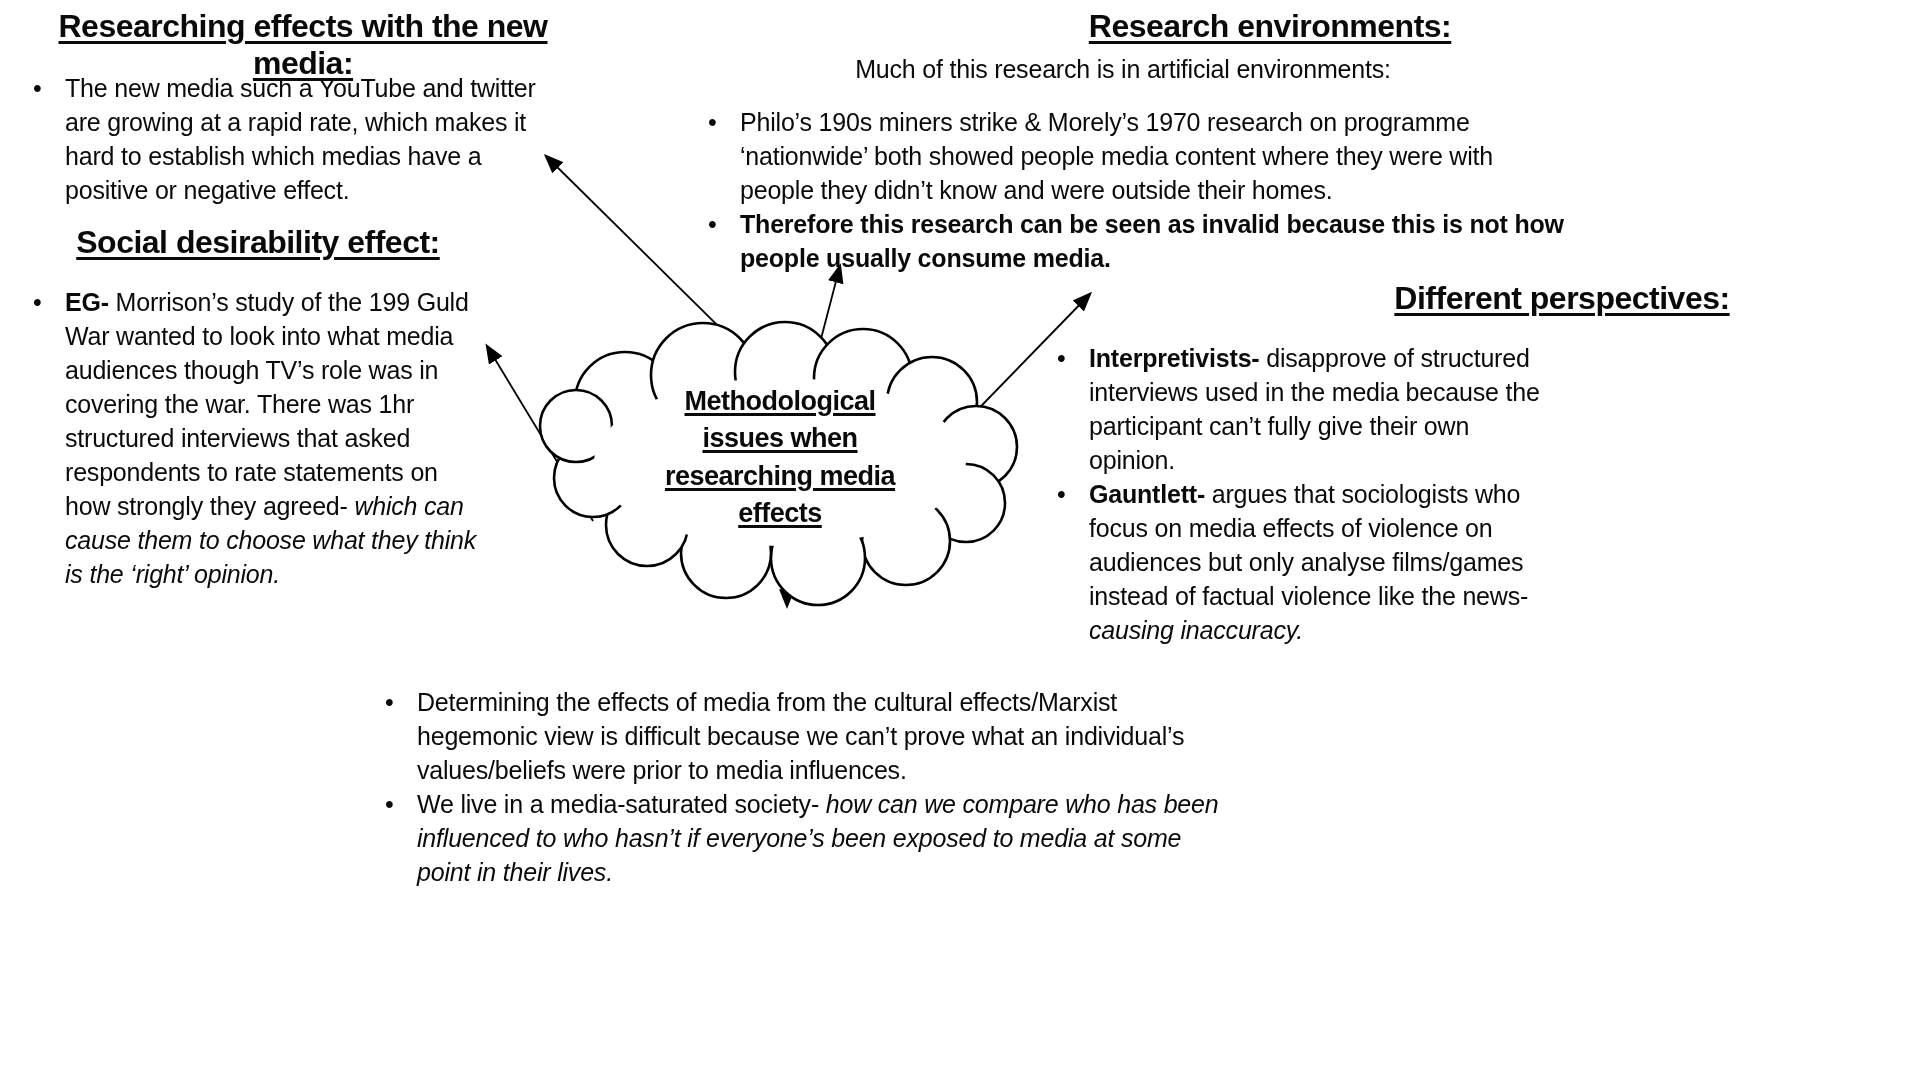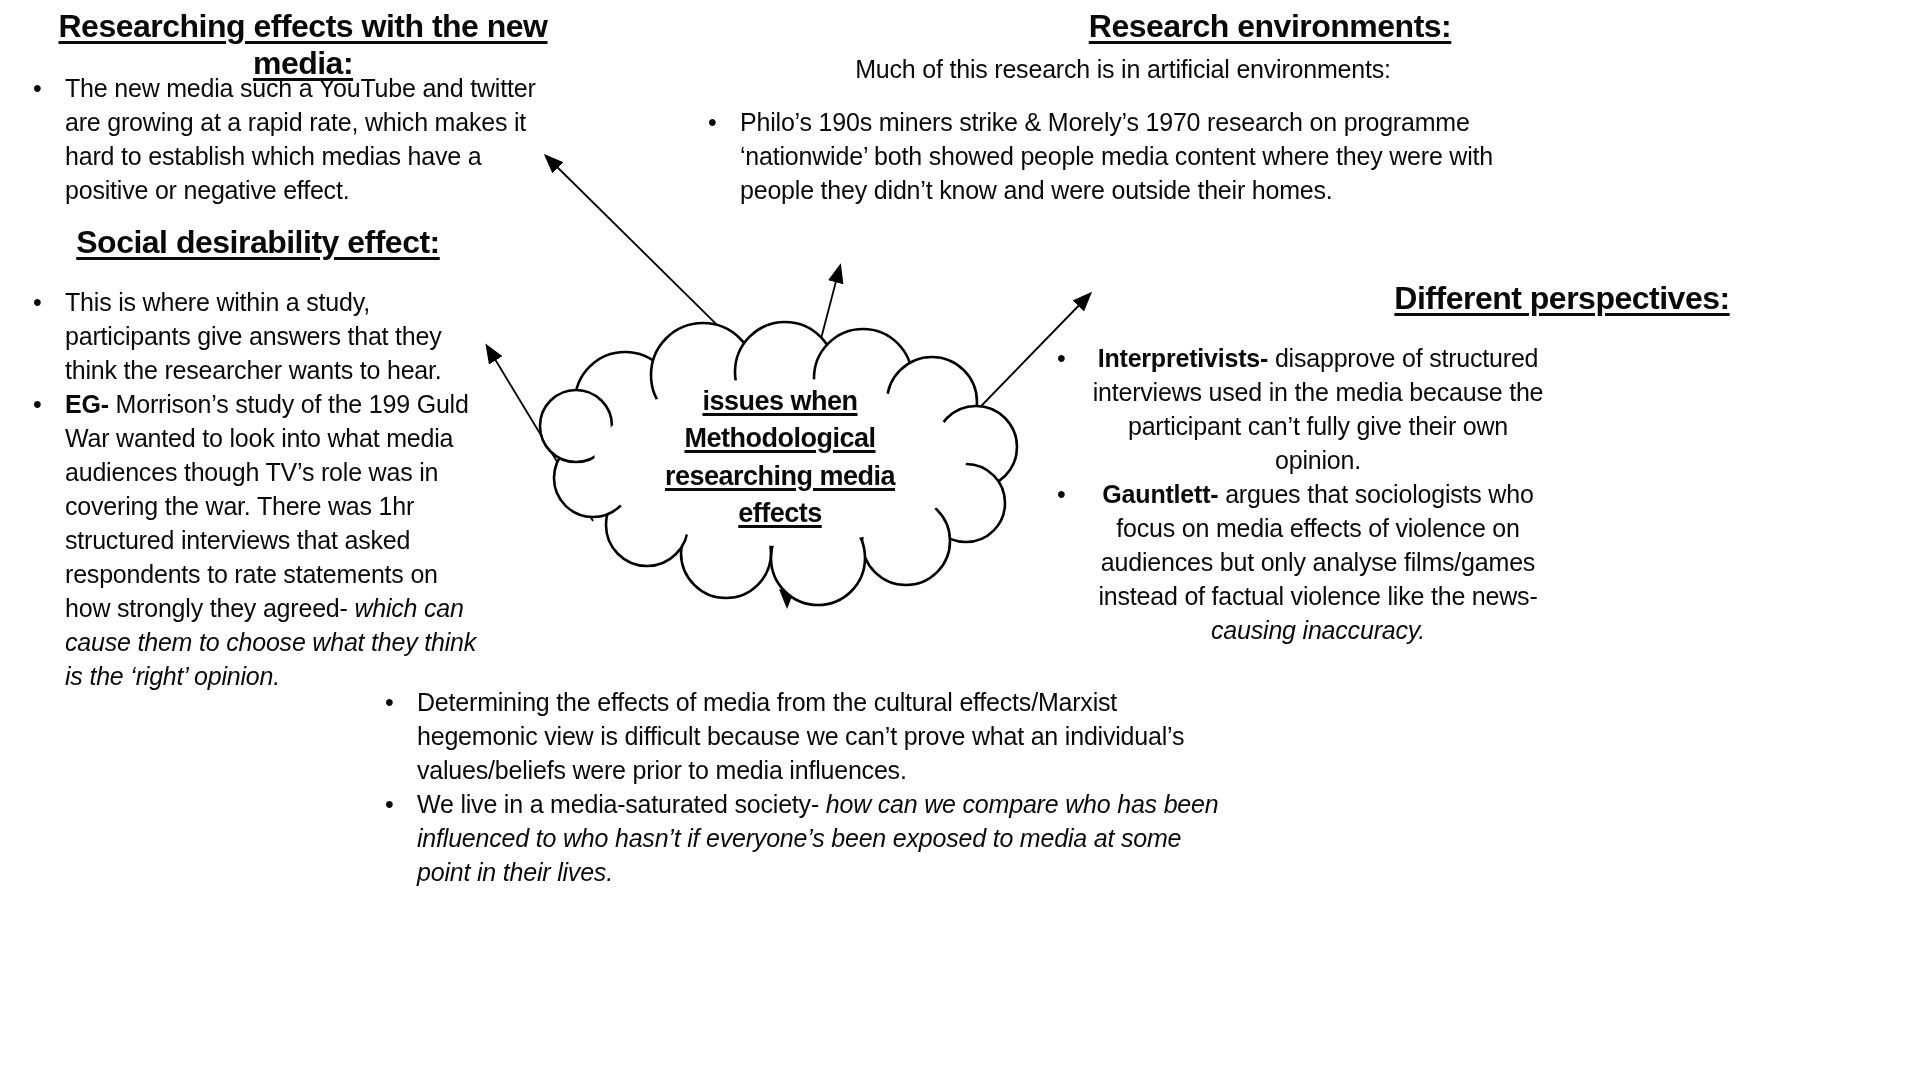--- a/index.html
+++ b/index.html
@@ -62,51 +62,51 @@
       <circle cx="818" cy="558" r="47"></circle>
       <circle cx="726" cy="553" r="45"></circle>
       <circle cx="647" cy="525" r="41"></circle>
       <circle cx="593" cy="478" r="39"></circle>
       <circle cx="576" cy="426" r="36"></circle>
       <ellipse cx="780" cy="462" rx="186" ry="84" stroke="none"></ellipse>
     </g>
   </svg>
 
   <div class="abs cloud-text" style="left:610px;top:383px;width:340px;">
+    <div>Methodological</div>
     <div>issues when</div>
-    <div>Methodological</div>
     <div>researching media</div>
     <div>effects</div>
   </div>
 
   <h2 class="abs sec-head" style="left:8px;top:8px;width:590px;">Researching effects with the new media:</h2>
   <div class="abs body-text" style="left:8px;top:54px;width:572px;">
     <ul class="blt">
       <li><span>The new media such a YouTube and twitter are growing at a rapid rate, which makes it hard to establish which medias  have a positive or negative effect.</span></li>
     </ul>
   </div>
 
   <h2 class="abs sec-head" style="left:8px;top:224px;width:500px;">Social desirability effect:</h2>
   <div class="abs body-text" style="left:8px;top:268px;width:497px;">
     <ul class="blt">
-      <li><span>This is where within a study, participants give answers that they think the researcher wants to hear.</span></li>
       <li><span class="run-b">EG-</span><span> Morrison’s study of the 199 Guld War wanted to look into what media audiences though TV’s role was in covering the war. There was 1hr structured interviews that asked respondents to rate statements on how strongly they agreed- </span><span class="run-i">which can cause them to choose what they think is the ‘right’ opinion.</span></li>
     </ul>
   </div>
 
   <h2 class="abs sec-head" style="left:1000px;top:8px;width:540px;">Research environments:</h2>
   <div class="abs body-text" style="left:683px;top:52px;width:880px;text-align:center;">Much of this research is in artificial environments:</div>
   <div class="abs body-text" style="left:683px;top:88px;width:900px;">
     <ul class="blt">
       <li><span>Philo’s 190s miners strike &amp; Morely’s 1970 research on programme ‘nationwide’ both showed people  media content where they were with people they didn’t know and were outside their homes.</span></li>
+      <li><span class="all-bold">Therefore this research can be seen as invalid because this is not how people usually consume media.</span></li>
     </ul>
   </div>
 
   <h2 class="abs sec-head" style="left:1212px;top:280px;width:700px;">Different perspectives:</h2>
-  <div class="abs body-text" style="left:1032px;top:324px;width:532px;text-align:center;">
+  <div class="abs body-text" style="left:1032px;top:324px;width:532px;">
     <ul class="blt">
       <li><span class="run-b">Interpretivists-</span><span> disapprove of structured interviews used in the media because the participant can’t fully give their own opinion.</span></li>
       <li><span class="run-b">Gauntlett-</span><span> argues that sociologists who focus on media effects of violence on audiences but only analyse films/games instead of factual violence like the news- </span><span class="run-i">causing inaccuracy.</span></li>
     </ul>
   </div>
 
   <div class="abs body-text" style="left:360px;top:668px;width:880px;">
     <ul class="blt">
       <li><span>Determining the effects of media from the cultural effects/Marxist hegemonic view is difficult because we can’t prove what an individual’s values/beliefs were prior to media influences.</span></li>
       <li><span>We live in a media-saturated society- </span><span class="run-i">how can we compare who has been influenced to who hasn’t if everyone’s been exposed to media at some point in their lives.</span></li>

